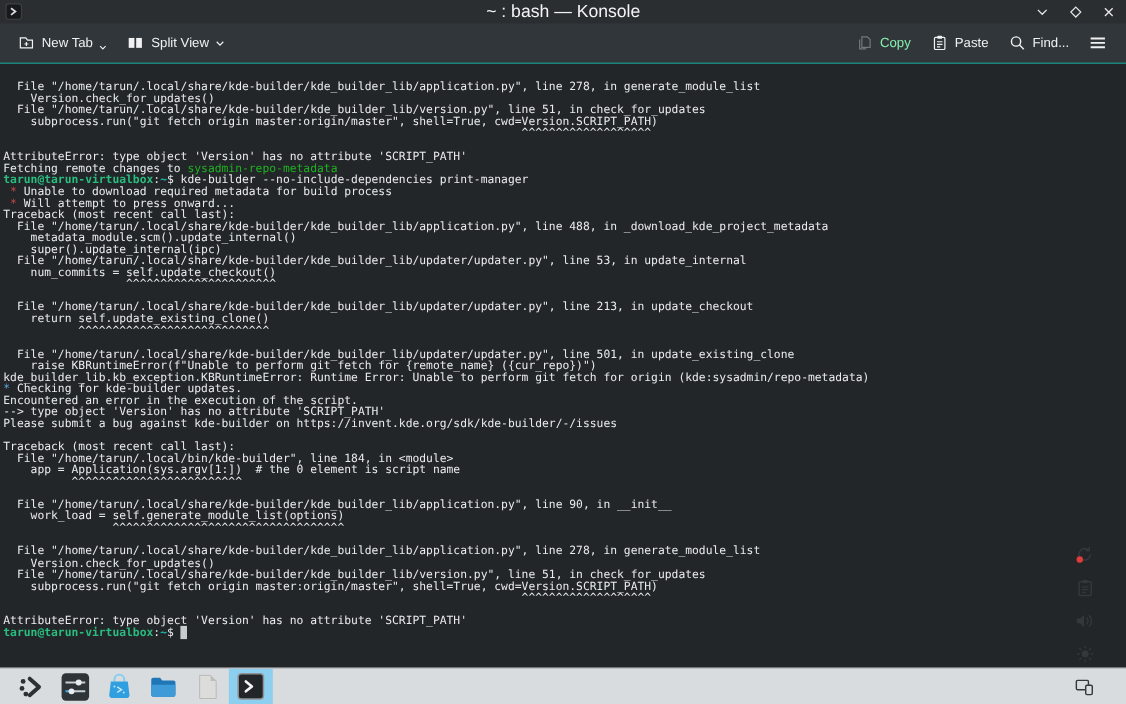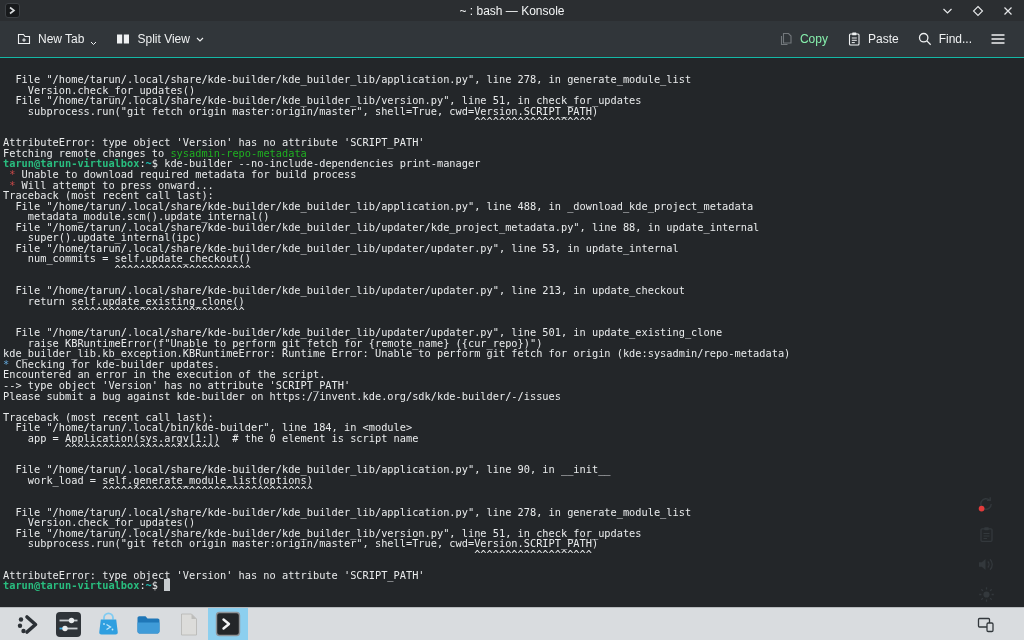--- a/index.html
+++ b/index.html
@@ -7,21 +7,21 @@
               font-family:"Liberation Sans", sans-serif; }
   .screen { width:1024px; height:640px; display:flex; flex-direction:column; }
 
   
   .titlebar { height:21px; background:#2b2e31; display:flex; align-items:center;
               padding:0 10px 0 5px; position:relative; flex:0 0 auto; }
   .win-icon { width:15px; height:15px; background:#17191b; border:1px solid #3d4145;
               border-radius:3px; color:#d8dbdd; display:flex; align-items:center;
               justify-content:center; z-index:1; }
   .title { position:absolute; left:0; right:0; text-align:center; color:#f2f4f5;
-           font-size:12px; }
+           font-size:16px; }
   .win-controls { margin-left:auto; display:flex; gap:17px; align-items:center;
                   color:#e6e8ea; z-index:1; }
   .wc { width:13px; height:13px; display:flex; align-items:center; justify-content:center;
         cursor:pointer; }
 
   
   .toolbar { height:37px; background:#31363a; border-bottom:1px solid #14b8a6;
              display:flex; align-items:center; padding:0 12px 0 10px; gap:6px;
              flex:0 0 auto; }
   .tbtn { display:flex; align-items:center; gap:6px; color:#eff1f2; font-size:12px;
@@ -153,21 +153,20 @@
         <div><span>                                                                            ^^^^^^^^^^^^^^^^^^^</span></div>
         <div></div>
         <div><span>AttributeError: type object 'Version' has no attribute 'SCRIPT_PATH'</span></div>
         <div><span>Fetching remote changes to </span><span class="c-g2">sysadmin-repo-metadata</span></div>
         <div><span class="c-g">tarun@tarun-virtualbox</span><span>:</span><span class="c-t">~</span><span>$ </span><span>kde-builder --no-include-dependencies print-manager</span></div>
         <div><span class="c-r"> * </span><span>Unable to download required metadata for build process</span></div>
         <div><span class="c-r"> * </span><span>Will attempt to press onward...</span></div>
         <div><span>Traceback (most recent call last):</span></div>
         <div><span>  File "/home/tarun/.local/share/kde-builder/kde_builder_lib/application.py", line 488, in _download_kde_project_metadata</span></div>
         <div><span>    metadata_module.scm().update_internal()</span></div>
-        <div><span>  File "/home/tarun/.local/share/kde-builder/kde_builder_lib/updater/kde_project_metadata.py", line 88, in update_internal</span></div>
         <div><span>    super().update_internal(ipc)</span></div>
         <div><span>  File "/home/tarun/.local/share/kde-builder/kde_builder_lib/updater/updater.py", line 53, in update_internal</span></div>
         <div><span>    num_commits = self.update_checkout()</span></div>
         <div><span>                  ^^^^^^^^^^^^^^^^^^^^^^</span></div>
         <div></div>
         <div><span>  File "/home/tarun/.local/share/kde-builder/kde_builder_lib/updater/updater.py", line 213, in update_checkout</span></div>
         <div><span>    return self.update_existing_clone()</span></div>
         <div><span>           ^^^^^^^^^^^^^^^^^^^^^^^^^^^^</span></div>
         <div></div>
         <div><span>  File "/home/tarun/.local/share/kde-builder/kde_builder_lib/updater/updater.py", line 501, in update_existing_clone</span></div>

